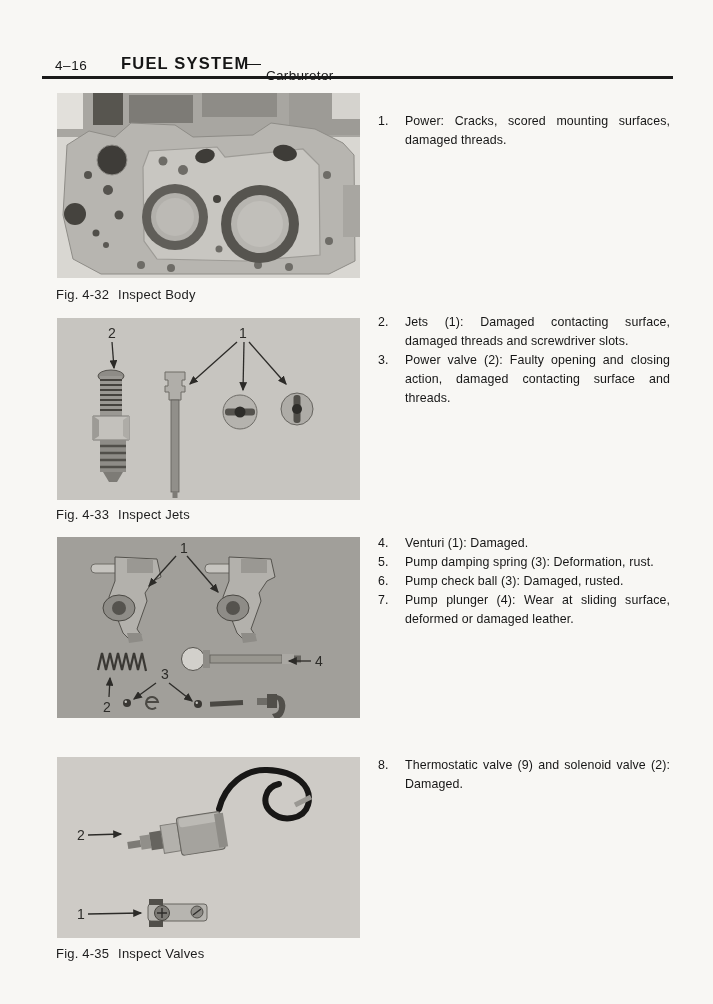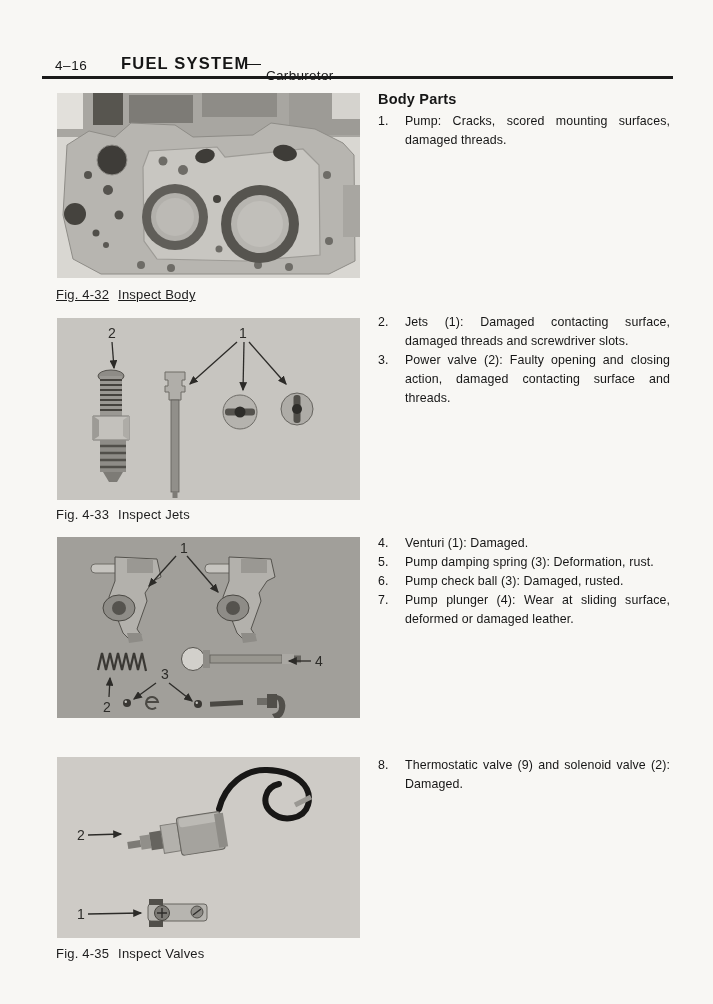--- a/index.html
+++ b/index.html
@@ -21,21 +21,21 @@
   .photo svg { display:block; width:100%; height:100%; }
   #photo1 { top:93px;  height:185px; }
   #photo2 { top:318px; height:182px; }
   #photo3 { top:537px; height:181px; }
   #photo4 { top:757px; height:181px; }
   .photo text { font-family:"Liberation Sans", sans-serif; font-size:14px; fill:#2c2b28; }
 
   
   .caption { position:absolute; left:56px; font-size:13px; color:#1d1d1d; letter-spacing:.2px; white-space:nowrap; }
   .caption .ttl { margin-left:9px; }
-  #cap1 { top:287px;text-decoration:underline; } #cap2 { top:507px; } #cap3 { top:727px; } #cap4 { top:946px; }
+  #cap1 { top:287px; } #cap2 { top:507px; } #cap3 { top:727px; } #cap4 { top:946px; }
 
   
   .textcol { position:absolute; left:378px; width:292px; }
   .sec-heading { top:91px; font-size:14.5px; font-weight:bold; letter-spacing:.2px; }
   #sec1 { top:112px; } #sec2 { top:313px; } #sec3 { top:534px; } #sec4 { top:756px; }
   .item { display:flex; font-size:12.4px; line-height:19px; letter-spacing:.1px; }
   .item .num { width:27px; flex:none; }
   .item .txt { flex:1; text-align:justify; }
 </style>
 </head>
@@ -242,26 +242,25 @@
         <line x1="31" y1="157" x2="84" y2="156" marker-end="url(#ah4)"></line>
       </g>
       <text x="20" y="83">2</text>
       <text x="20" y="162">1</text>
     </svg>
   </div>
   <div class="caption" id="cap4">
     <span>Fig. 4-35</span><span class="ttl">Inspect Valves</span>
   </div>
 
-  <div class="textcol sec-heading">Body Parts</div>
 
   <div class="textcol" id="sec1">
     <div class="item">
       <span class="num">1.</span>
-      <span class="txt">Pump: Cracks, scored mounting surfaces, damaged threads.</span>
+      <span class="txt">Power: Cracks, scored mounting surfaces, damaged threads.</span>
     </div>
   </div>
 
   <div class="textcol" id="sec2">
     <div class="item">
       <span class="num">2.</span>
       <span class="txt">Jets (1): Damaged contacting surface, damaged threads and screwdriver slots.</span>
     </div>
     <div class="item">
       <span class="num">3.</span>

